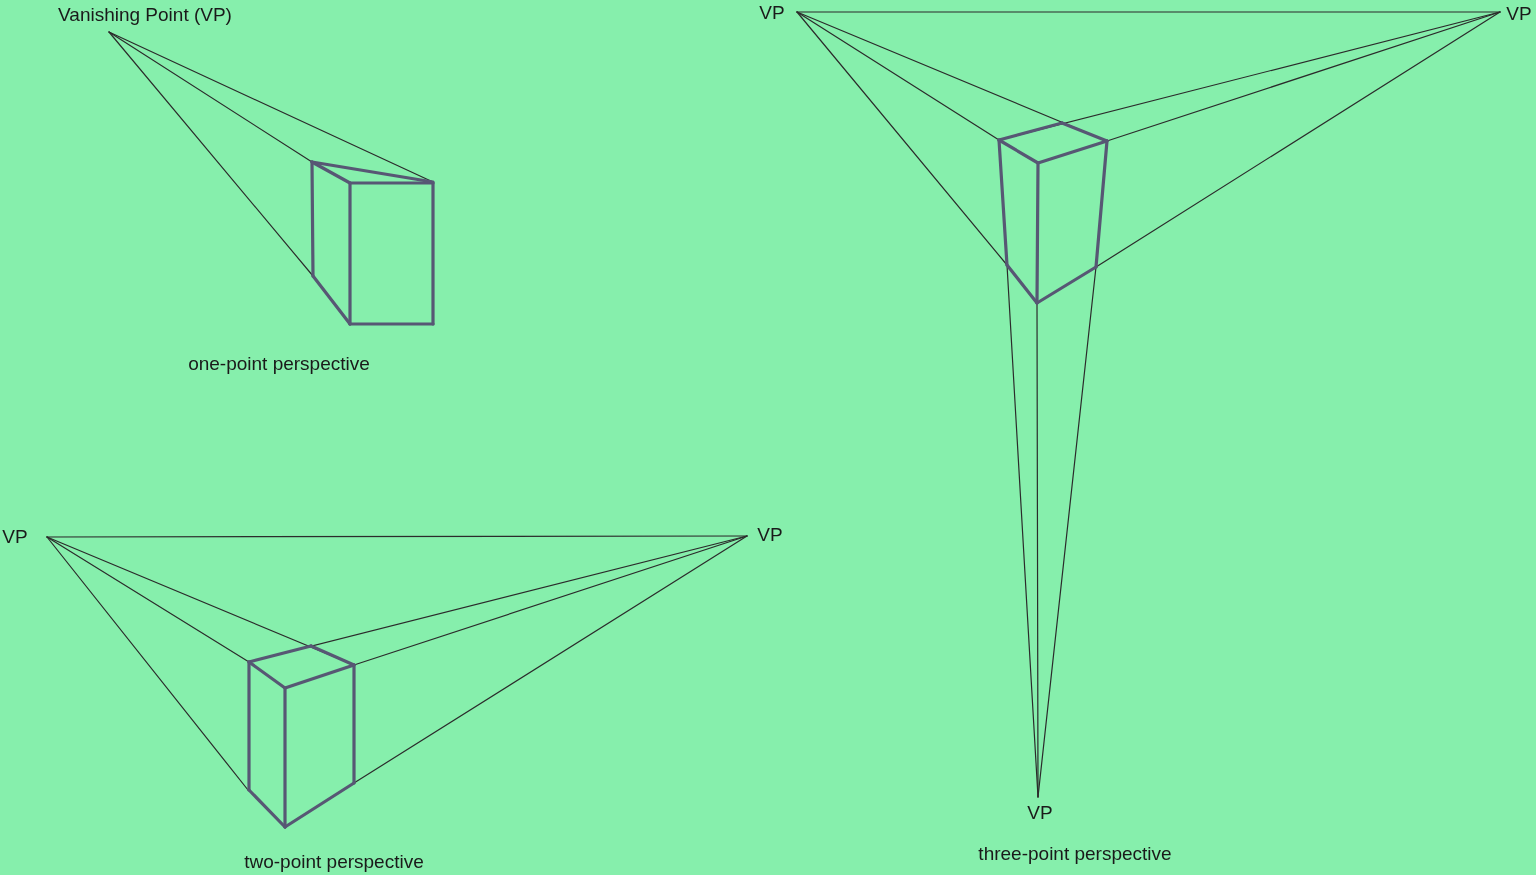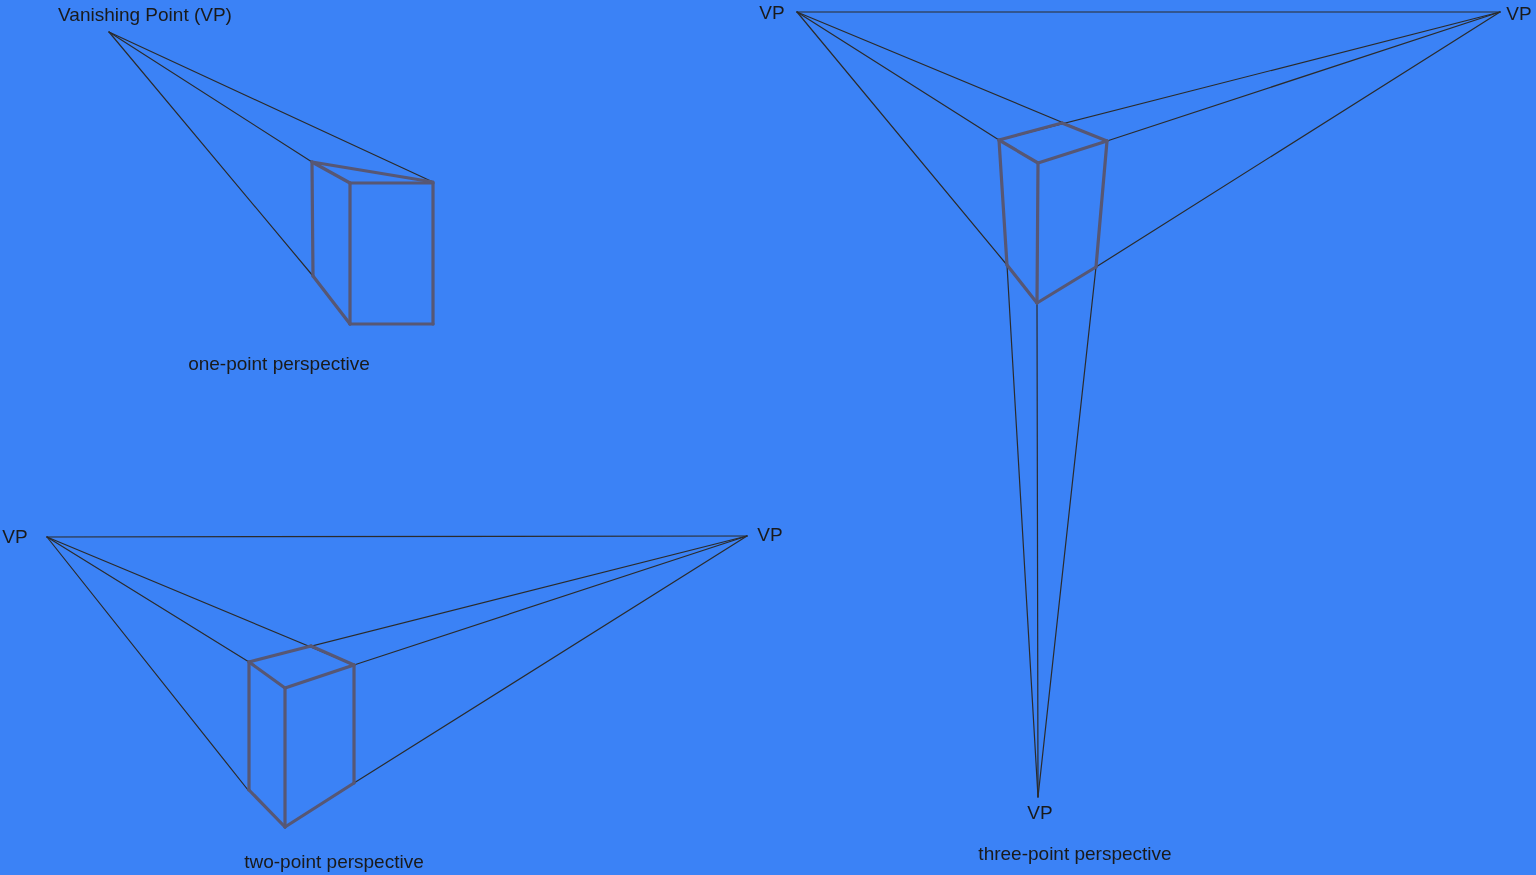--- a/index.html
+++ b/index.html
@@ -4,21 +4,21 @@
 <style>
   html, body {
     margin: 0;
     padding: 0;
     background: #ffffff;
   }
   #stage {
     position: relative;
     width: 1536px;
     height: 875px;
-    background: #3b82f6;
+    background: #86efac;
     overflow: hidden;
     font-family: "Liberation Sans", sans-serif;
   }
   svg text {
     font-family: "Liberation Sans", sans-serif;
     fill: #1a1a1a;
   }
 </style>
 </head>
 <body>

